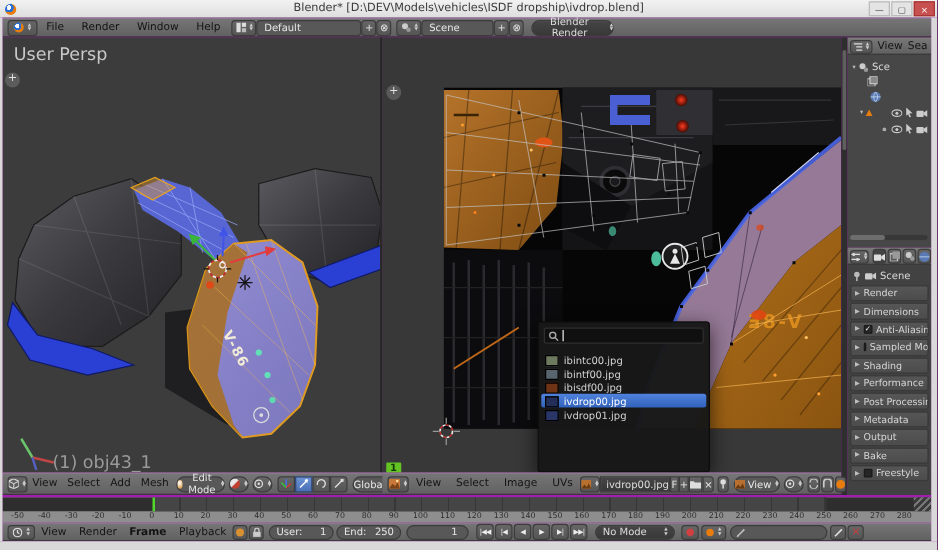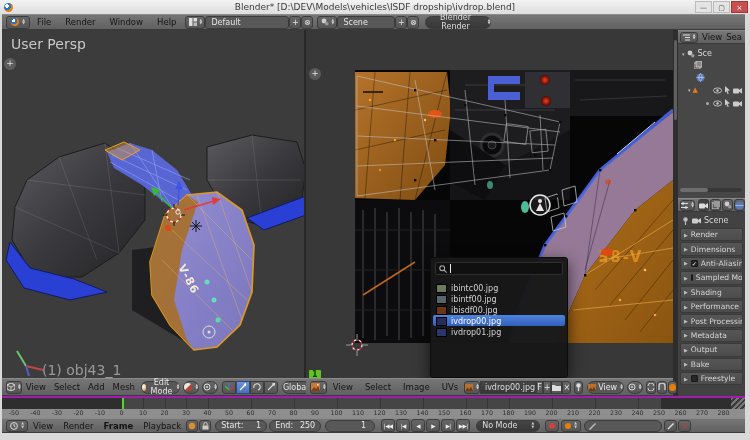--- a/index.html
+++ b/index.html
@@ -675,21 +675,21 @@
           <circle cx="4" cy="4" r="3.2" fill="#d89030"></circle>
         </svg>
     </span>
     <span class="btn" style="width:12px;height:12px;margin-left:1px;">
       <svg class="ic" width="7" height="8" viewBox="0 0 7 8">
           <rect x="0.5" y="3.5" width="6" height="4" fill="#ccc"></rect>
           <path d="M1.8,3.5 V2.2 A1.7,1.7 0 0 1 5.2,2.2 V3.5" fill="none" stroke="#ccc" stroke-width="1"></path>
         </svg>
     </span>
     <span class="btn field pill" style="width:52px;height:12px;margin-left:4px;justify-content:space-between;padding:0 5px;">
-      <span>Start:</span>
+      <span>User:</span>
         <span>1</span>
     </span>
     <span class="btn field pill" style="width:52px;height:12px;margin-left:2px;justify-content:space-between;padding:0 5px;">
       <span>End:</span>
         <span>250</span>
     </span>
     <span class="btn field pill" style="width:50px;height:12px;margin-left:4px;justify-content:flex-end;padding:0 8px;">1</span>
     <span id="pb-group" style="display:inline-flex;margin-left:6px;gap:1px;">
         <span class="btn" style="width: 14px; height: 13px; font-size: 5.5px; letter-spacing: -0.5px; color: rgb(238, 238, 238);">|◀◀</span>
         <span class="btn" style="width: 14px; height: 13px; font-size: 5.5px; letter-spacing: -0.5px; color: rgb(238, 238, 238);">|◀</span>

